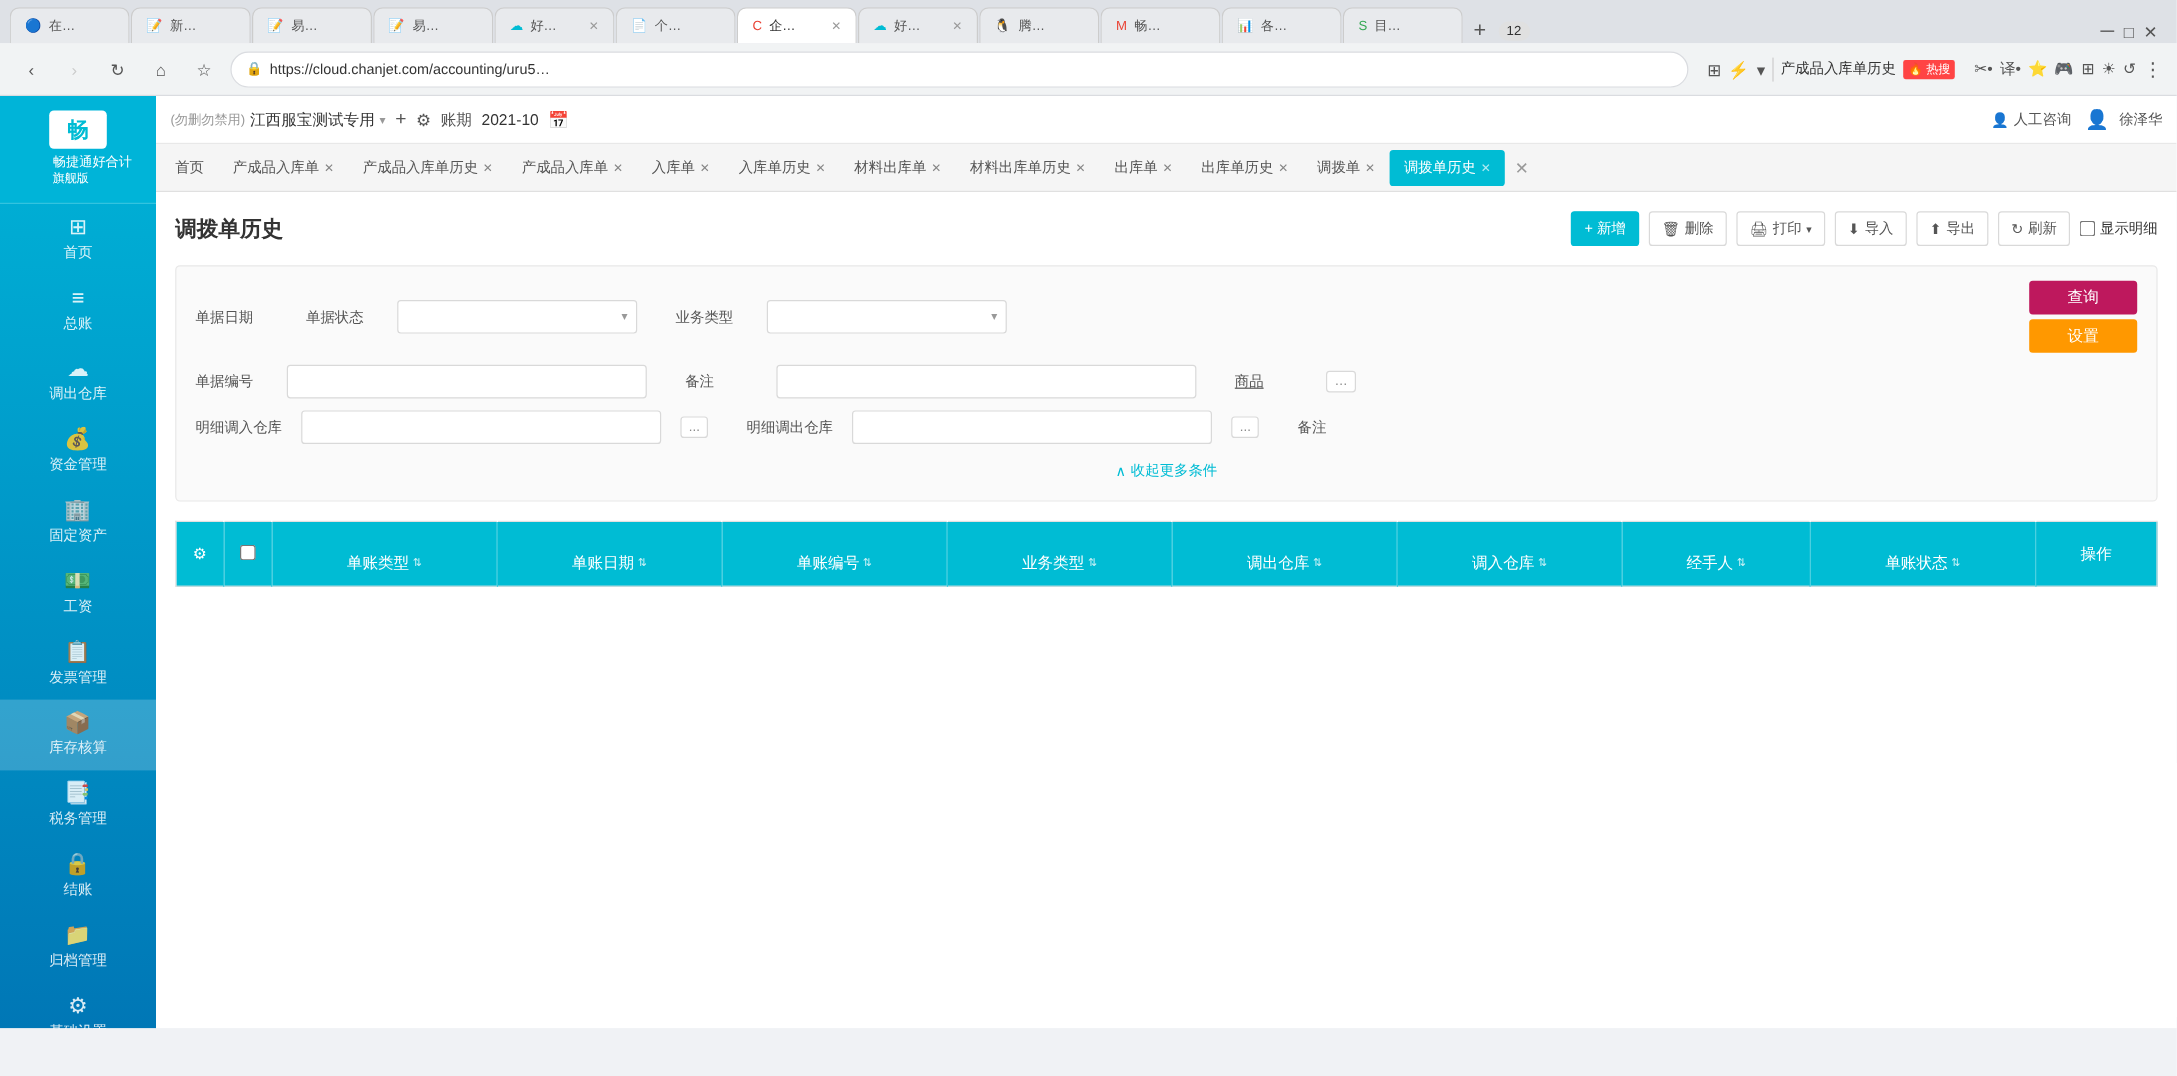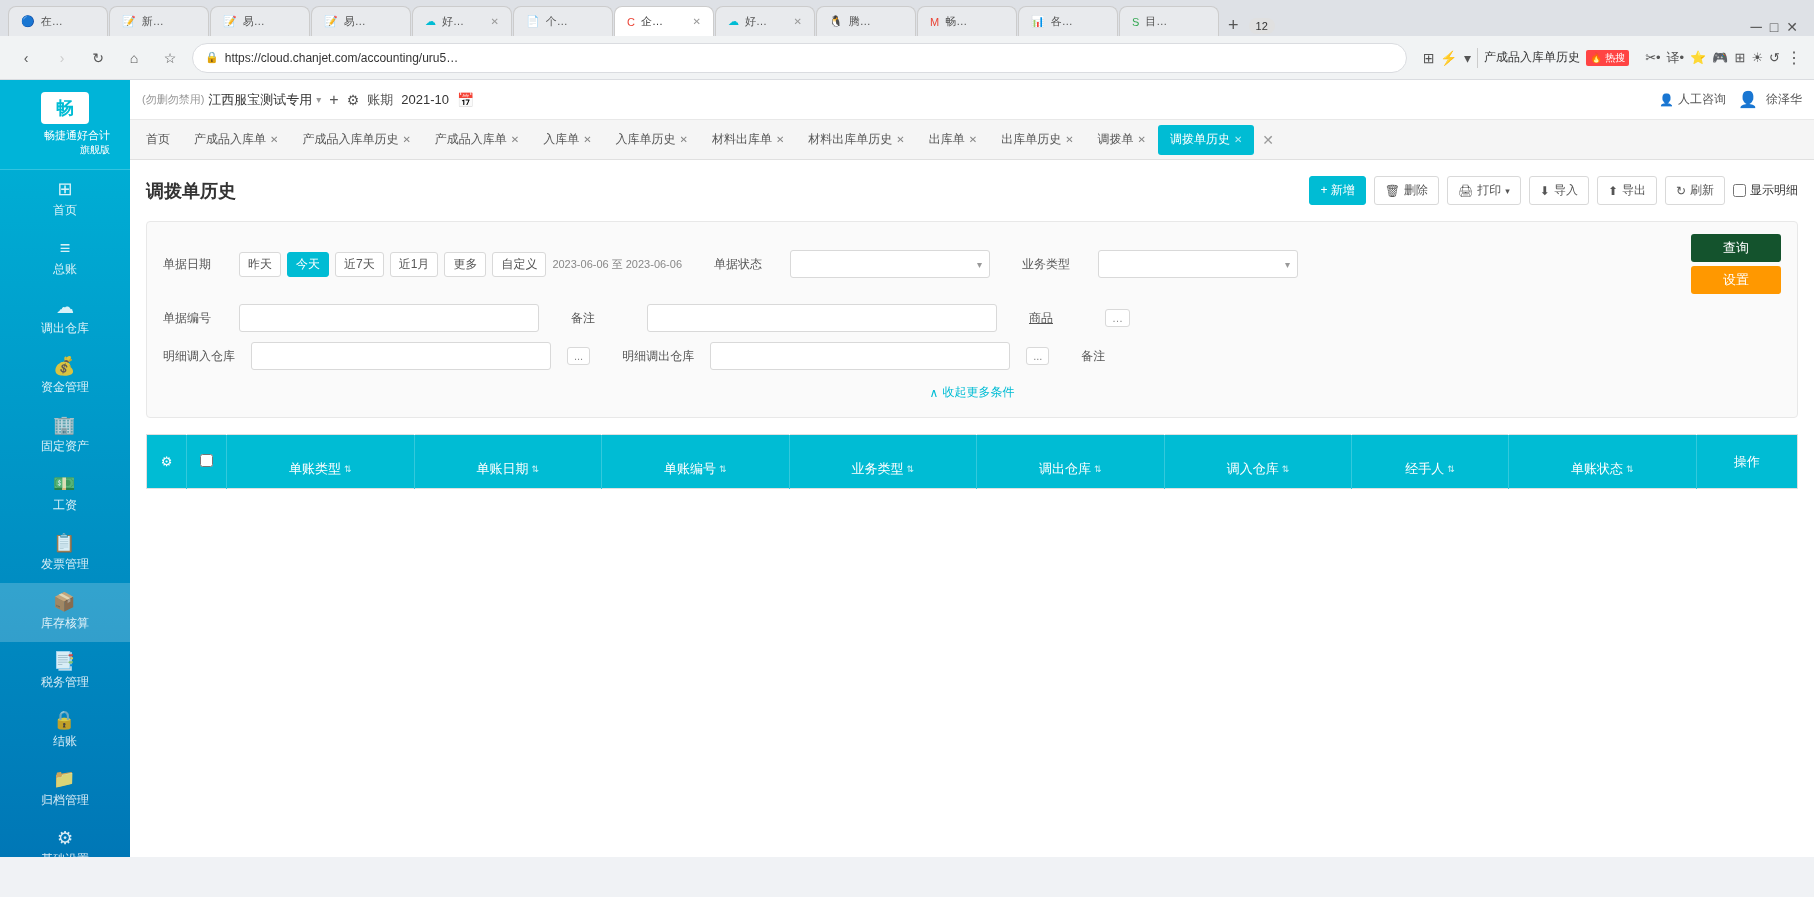--- a/index.html
+++ b/index.html
@@ -107,21 +107,21 @@
       background: white;
       border-radius: 4px;
       display: flex;
       align-items: center;
       justify-content: center;
       margin-bottom: 4px;
     }
     .logo-title {
       font-size: 11px;
       color: white;
-      text-align: right;
+      text-align: left;
       line-height: 1.3;
       margin-left: 24px;
     }
     .sidebar-nav {
       flex: 1;
       overflow-y: auto;
     }
     .sidebar-item {
       display: flex;
       flex-direction: column;
@@ -360,21 +360,21 @@
       font-size: 11px;
       color: #888;
     }
     .search-actions {
       display: flex;
       flex-direction: column;
       gap: 4px;
       margin-left: auto;
     }
     .query-btn {
-      background: #14532d;
+      background: #be185d;
       color: white;
       border: none;
       border-radius: 3px;
       padding: 5px 32px;
       cursor: pointer;
       font-size: 13px;
     }
     .settings-btn {
       background: #ff9800;
       color: white;
@@ -725,29 +725,20 @@
             <input type="checkbox" style="">
             <span>显示明细</span>
           </div>
         </div>
       </div>
 
       <div class="filter-area">
 
         <div class="filter-row">
           <span class="filter-label">单据日期</span>
-          <div class="date-filters">
-            <button class="date-btn">昨天</button>
-            <button class="date-btn active">今天</button>
-            <button class="date-btn">近7天</button>
-            <button class="date-btn">近1月</button>
-            <button class="date-btn">更多</button>
-            <button class="date-btn">自定义</button>
-            <span class="date-range-text">2023-06-06 至 2023-06-06</span>
-          </div>
           <span class="filter-label" style="margin-left:16px;">单据状态</span>
           <div class="filter-select-wrapper">
             <select class="filter-select">
               <option value=""></option>
             </select>
             <span class="select-arrow">▾</span>
           </div>
           <span class="filter-label" style="margin-left:16px;">业务类型</span>
           <div class="filter-select-wrapper">
             <select class="filter-select">

